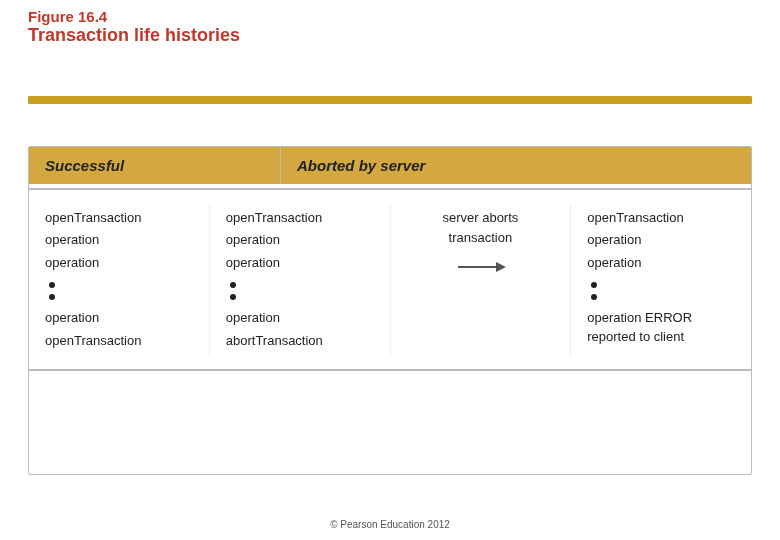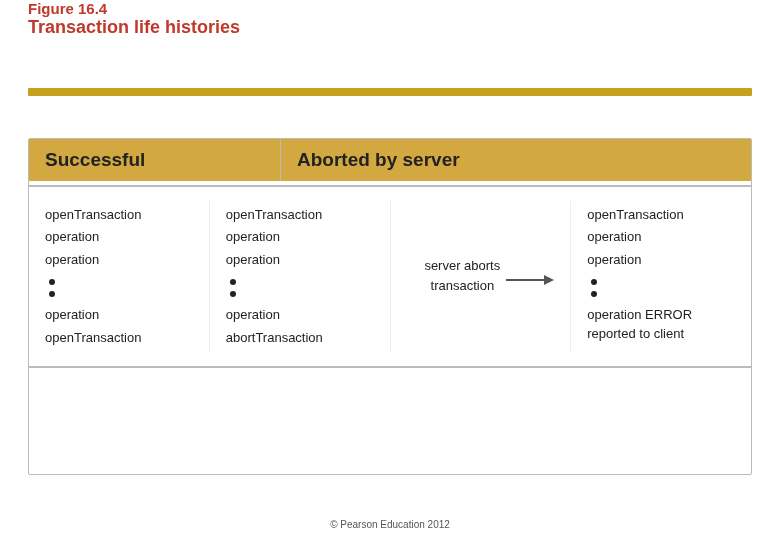--- a/index.html
+++ b/index.html
@@ -8,21 +8,21 @@
       height: 540px;
       background: #fff;
       font-family: Arial, sans-serif;
       font-size: 13px;
       color: #222;
       overflow: hidden;
     }
     #app {
       width: 780px;
       height: 540px;
-      padding: 0 28px 10px 28px;
+      padding: 8px 28px 10px 28px;
       display: flex;
       flex-direction: column;
       gap: 32px;
     }
     .title-block {
       margin-bottom: 8px;
     }
     .title-line1 {
       font-size: 15px;
       font-weight: bold;
@@ -45,24 +45,25 @@
       flex: 1;
     }
     .table-header-row {
       display: flex;
       background: #d4a840;
     }
     .th {
       flex: 1;
       padding: 10px 16px;
       font-weight: bold;
-      font-size: 19px;
+      font-size: 15px;
       color: #222;
       text-align: left;
       border-right: 1.5px solid #bbb;
+      font-style: italic;
     }
     .th:last-child {
       border-right: none;
     }
     .table-body {
       display: flex;
       padding: 10px 0;
     }
     .col {
       flex: 1;
@@ -90,22 +91,22 @@
       width: 6px;
       height: 6px;
       background: #222;
       border-radius: 50%;
       margin: 2px 0;
     }
     .server-aborts-col {
       flex: 1;
       padding: 4px 16px;
       display: flex;
-      flex-direction: row;
-      justify-content: flex-end;
+      flex-direction: column;
+      justify-content: flex-start;
       align-items: center;
       border-right: 1.5px solid #eee;
       gap: 2px;
     }
     .arrow-row {
       display: flex;
       align-items: center;
       gap: 6px;
       margin-top: 8px;
     }

